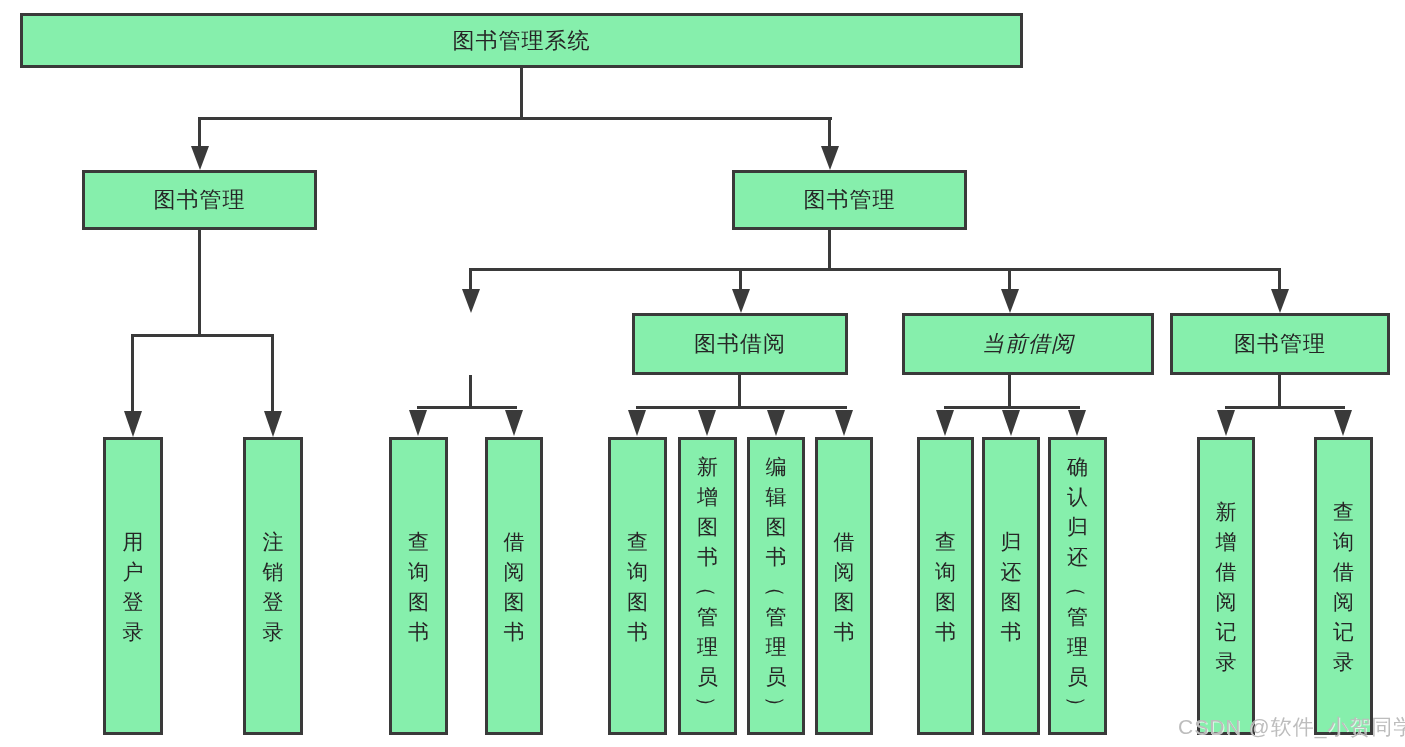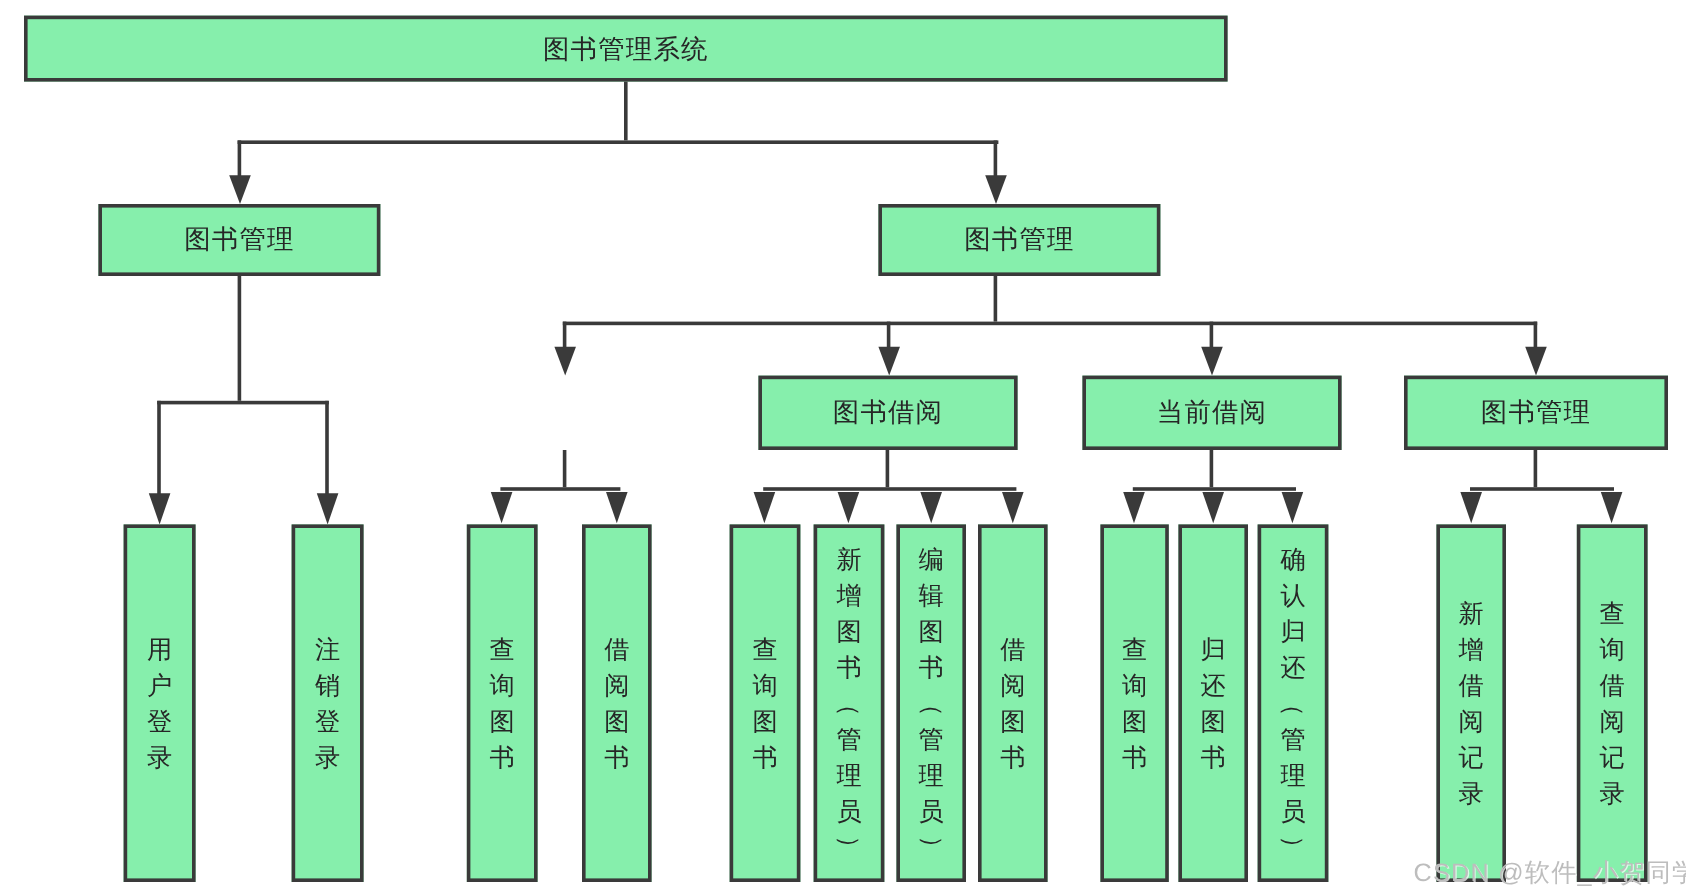--- a/index.html
+++ b/index.html
@@ -90,21 +90,21 @@
   <div class="lv" style="left:469px; top:268px; height:23px;"></div>
   <div class="arrow a24" style="left:462px; top:289px;"></div>
   <div class="lv" style="left:739px; top:268px; height:23px;"></div>
   <div class="arrow a24" style="left:732px; top:289px;"></div>
   <div class="lv" style="left:1008px; top:268px; height:23px;"></div>
   <div class="arrow a24" style="left:1001px; top:289px;"></div>
   <div class="lv" style="left:1278px; top:268px; height:23px;"></div>
   <div class="arrow a24" style="left:1271px; top:289px;"></div>
 
   <div class="node" style="left:632px; top:313px; width:216px; height:62px;">图书借阅</div>
-  <div class="node" style="left:902px; top:313px; width:216px; height:62px;">当前借阅</div>
+  <div class="node" style="left:902px; top:313px; width:252px; height:62px;font-style:italic;">当前借阅</div>
   <div class="node" style="left:1170px; top:313px; width:220px; height:62px;">图书管理</div>
 
   <div class="lv" style="left:469px; top:375px; height:31px;"></div>
   <div class="lh" style="left:417px; top:406px; width:100px;"></div>
   <div class="arrow" style="left:409px; top:410px;"></div>
   <div class="arrow" style="left:505px; top:410px;"></div>
 
   <div class="lv" style="left:738px; top:375px; height:31px;"></div>
   <div class="lh" style="left:636px; top:406px; width:211px;"></div>
   <div class="arrow" style="left:628px; top:410px;"></div>

